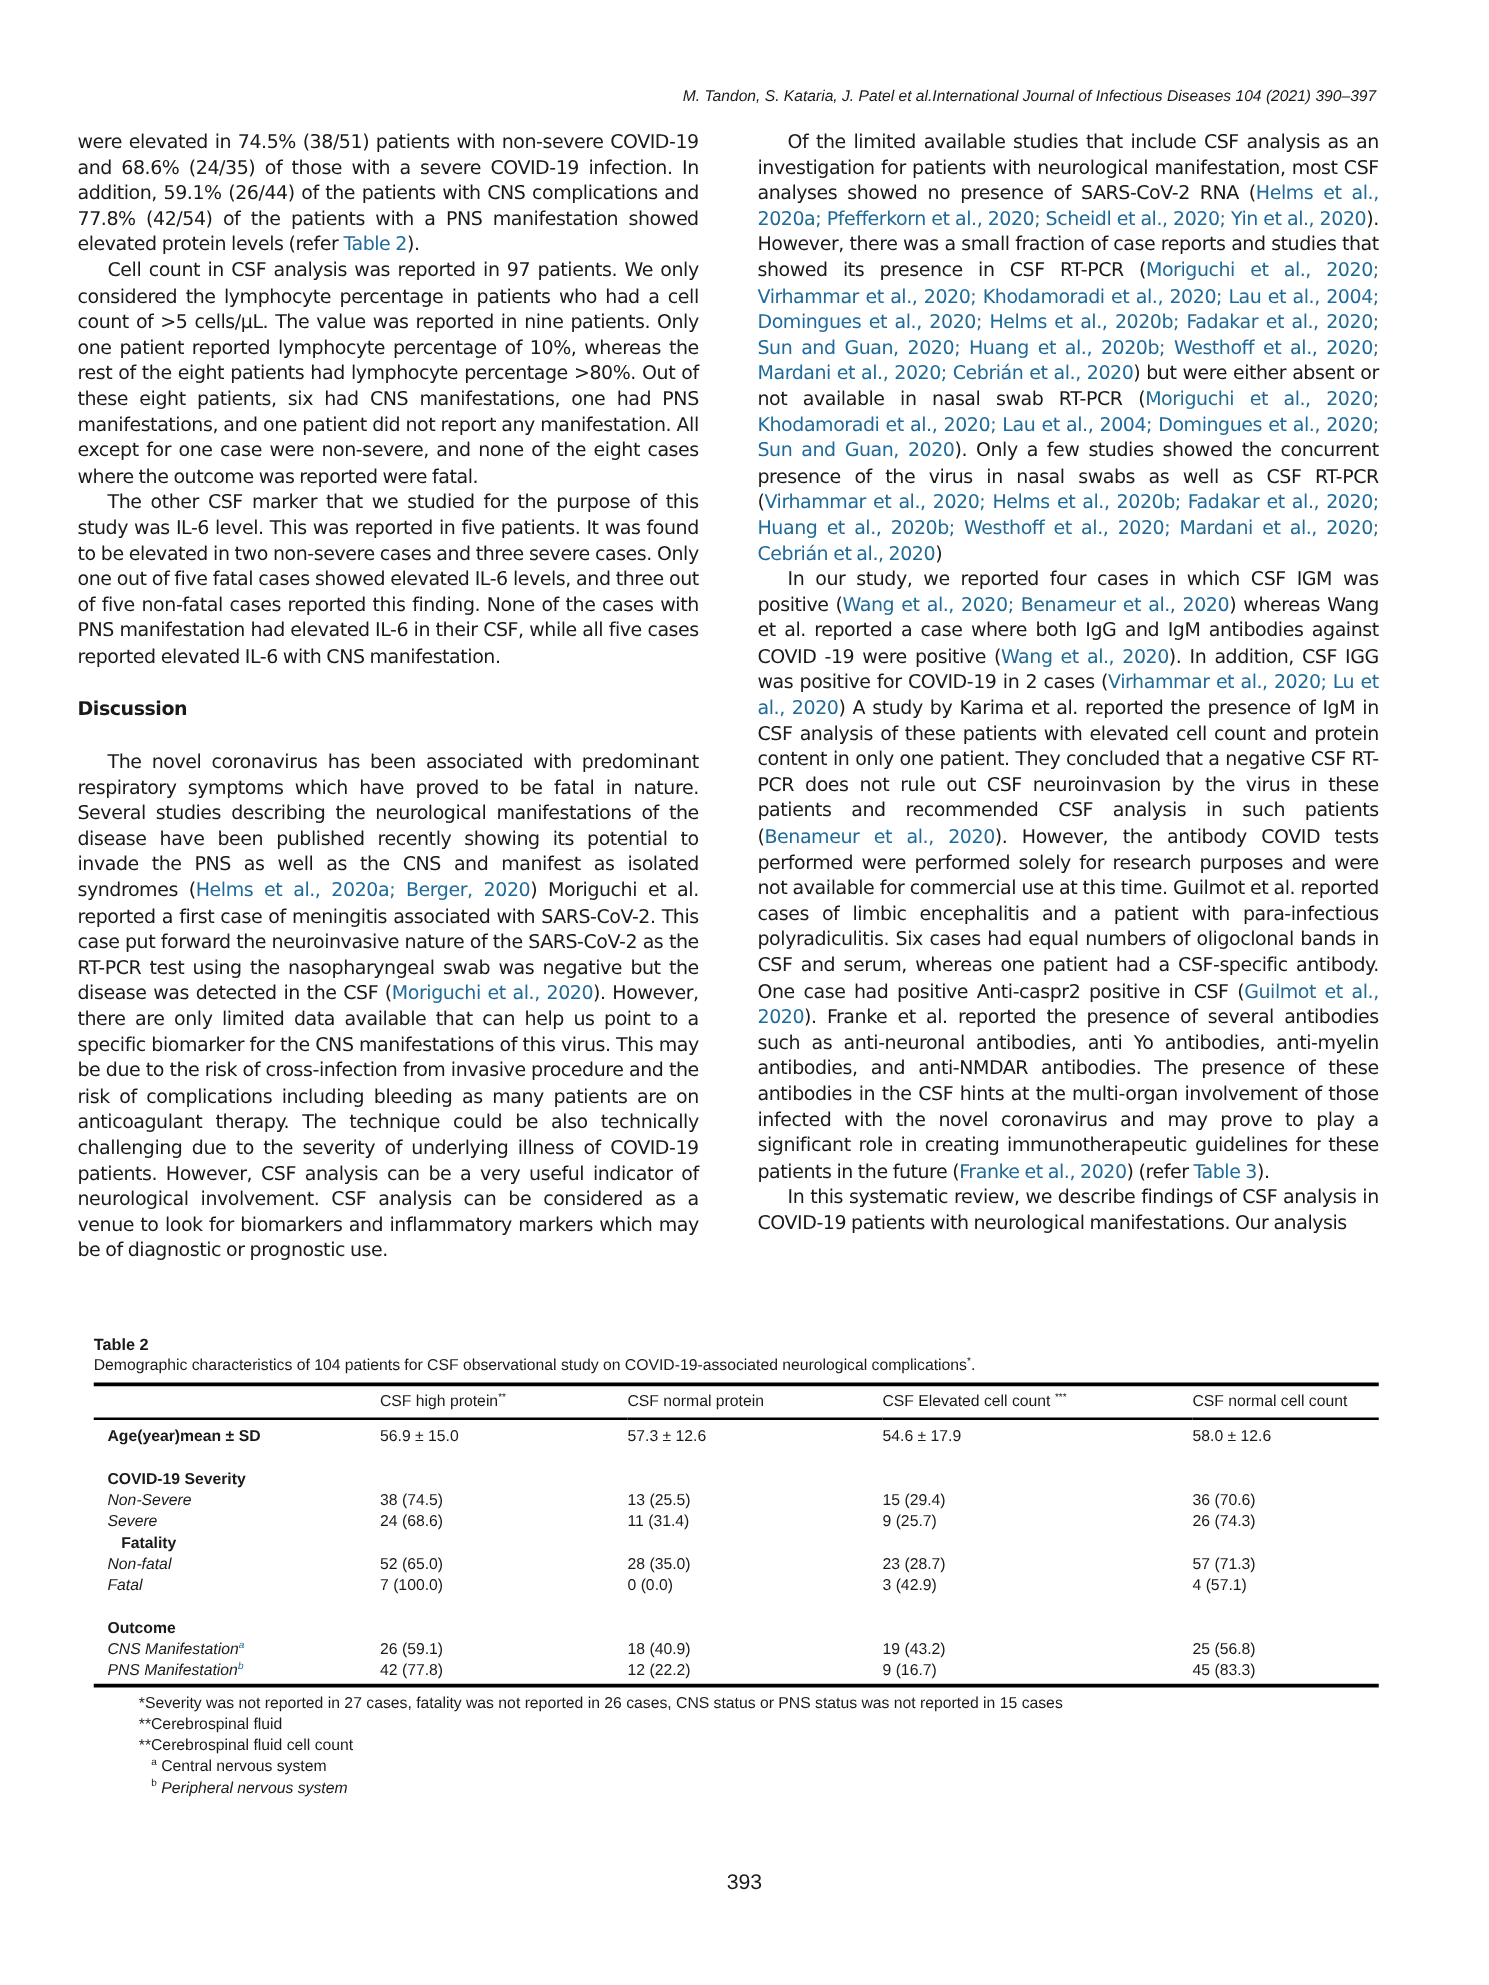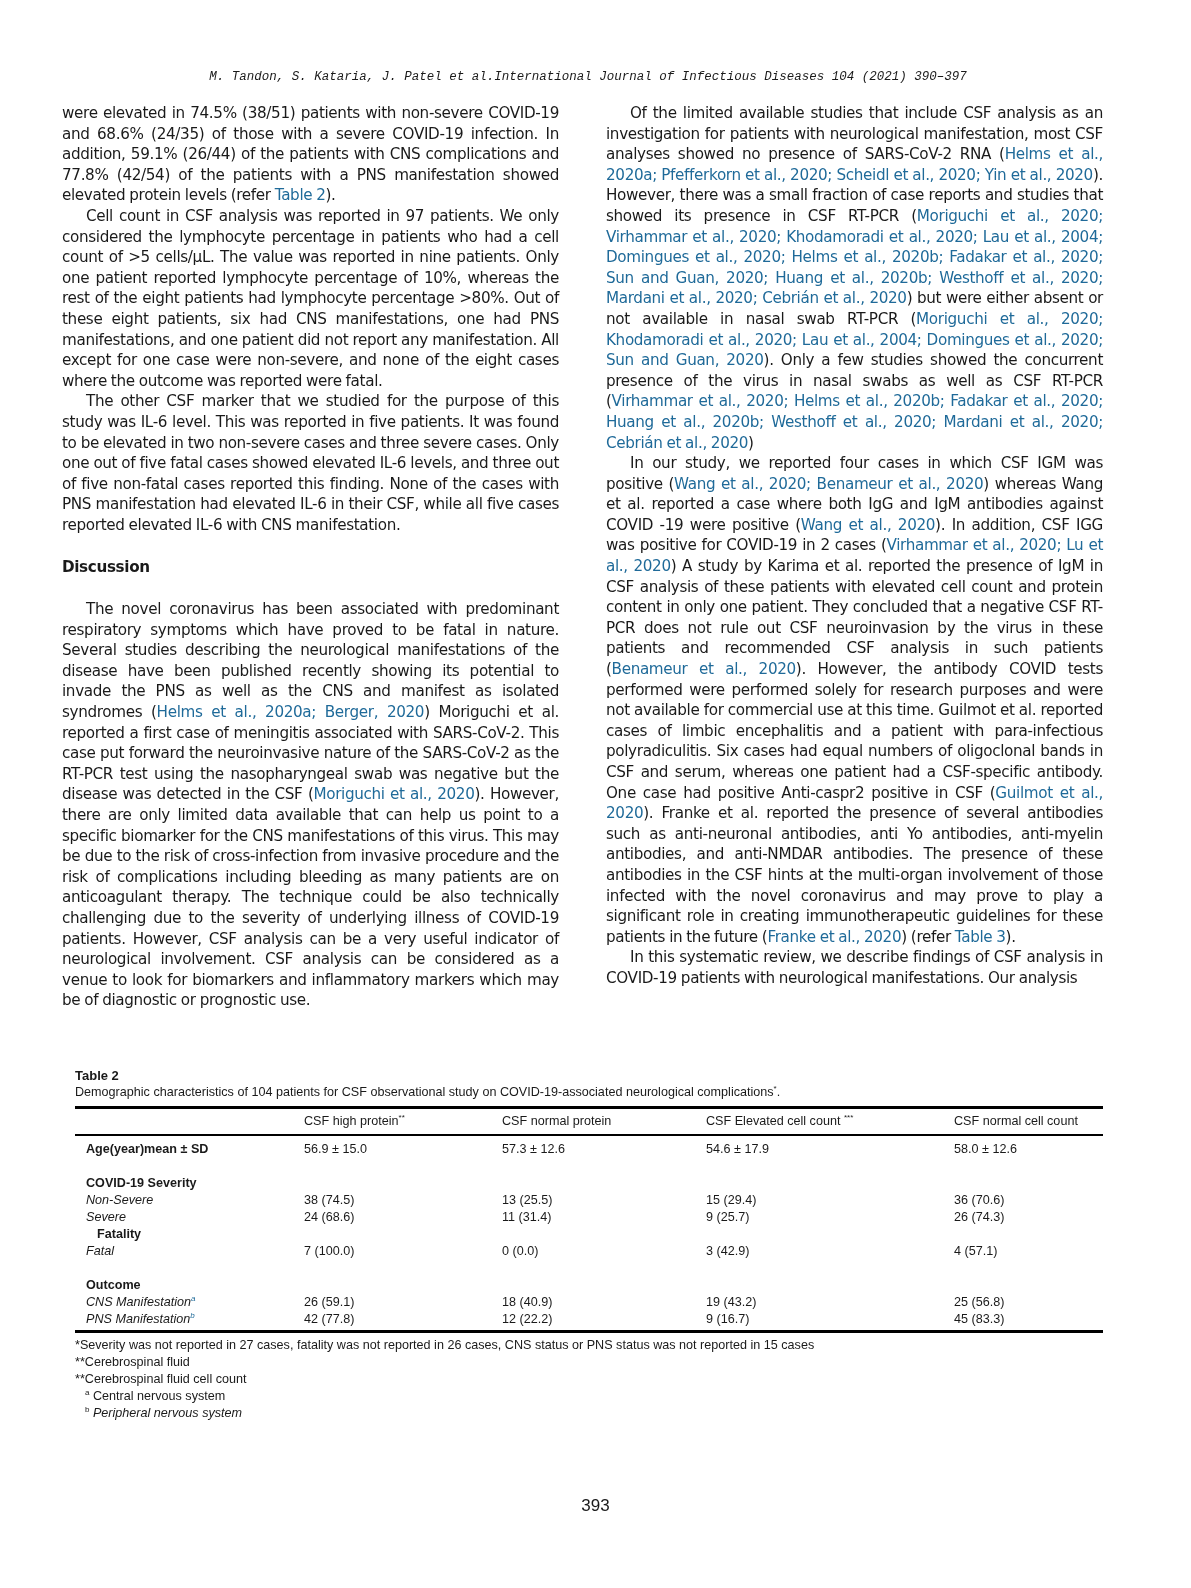--- a/index.html
+++ b/index.html
@@ -2,22 +2,22 @@
 <html><head>
 <meta charset="utf-8">
 <style>
   html, body { margin: 0; padding: 0; background: #ffffff; }
   body {
     width: 1191px; height: 1588px; position: relative; overflow: hidden;
     font-family: "DejaVu Sans", sans-serif; color: #1a1a1a;
   }
   .running-head {
     position: absolute; top: 70px; left: 75px; right: 90px;
-    font-family: Liberation Mono, monospace; font-style: italic; font-size: 12.5px;
-    display: flex; justify-content: center;
+    font-family: Liberation Sans, sans-serif; font-style: italic; font-size: 12.5px;
+    display: flex; justify-content: flex-end;
   }
   .col {
     position: absolute; top: 103px; width: 497px;
     font-family: "DejaVu Sans", sans-serif;
     font-size: 15.2px; line-height: 20.6px; text-align: justify;
     letter-spacing: -0.35px; word-spacing: -0.5px;
   }
   .col.left { left: 62px; }
   .col.right { left: 606px; }
   .col p { margin: 0; text-indent: 24px; }
@@ -40,21 +40,21 @@
   .c0 { width: 218px; padding-left: 11px !important; }
   .c1 { width: 198px; }
   .c2 { width: 204px; }
   .c3 { width: 248px; }
   .c4 { }
   .bold { font-weight: bold; }
   .it { font-style: italic; }
   .spacer td { height: 17px; }
   .indent-extra { padding-left: 22px !important; }
   sup { font-size: 8px; line-height: 0; vertical-align: 5px; }
-  .notes { margin-top: 4px; font-size: 12.6px; line-height: 17px; }
+  .notes { margin-top: 4px; font-size: 12.6px; line-height: 17px; margin-left: 36px; }
   .notes .fn { }
   .notes .fnx { padding-left: 10px; }
   .page-number {
     position: absolute; top: 1496px; left: 0; width: 1191px; text-align: center;
     font-family: "Liberation Sans", sans-serif; font-size: 17px;
   }
 </style>
 </head>
 <body>
 
@@ -119,20 +119,27 @@
         <td class="c0 it">Severe</td>
         <td>24 (68.6)</td>
         <td>11 (31.4)</td>
         <td>9 (25.7)</td>
         <td>26 (74.3)</td>
       </tr>
       <tr>
         <td class="c0 bold indent-extra" colspan="5">Fatality</td>
       </tr>
       <tr>
+        <td class="c0 it">Non-fatal</td>
+        <td>52 (65.0)</td>
+        <td>28 (35.0)</td>
+        <td>23 (28.7)</td>
+        <td>57 (71.3)</td>
+      </tr>
+      <tr>
         <td class="c0 it">Fatal</td>
         <td>7 (100.0)</td>
         <td>0 (0.0)</td>
         <td>3 (42.9)</td>
         <td>4 (57.1)</td>
       </tr>
       <tr class="spacer">
           <td colspan="5"></td>
         </tr>
       <tr>

